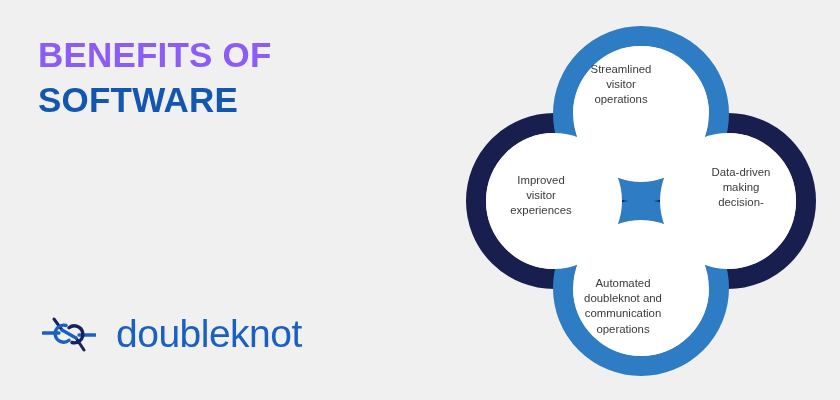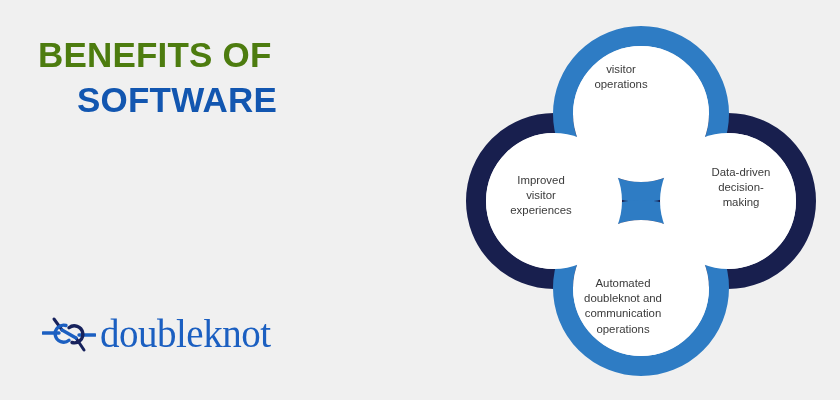--- a/index.html
+++ b/index.html
@@ -26,44 +26,45 @@
     top: 32px;
     width: 420px;
   }
   .headline .line {
     font-weight: bold;
     font-size: 35px;
     line-height: 45px;
     letter-spacing: 0.2px;
     white-space: nowrap;
   }
-  .headline .line1 { color: #4d7c0f; }
+  .headline .line1 { color: #8b5cf6; }
   .headline .line2 { color: #1256b0; }
-  .headline .line3 { color: #1256b0; margin-left: 39px; }
+  .headline .line3 { color: #1256b0; }
 
   
   .logo {
     position: absolute;
     left: 42px;
     top: 312px;
     display: flex;
     align-items: center;
   }
   .logo-mark {
     width: 54px;
     height: 44px;
     flex: 0 0 auto;
     margin-right: 4px;
   }
   .logo-word {
     font-size: 39px;
     letter-spacing: -0.5px;
     color: #1b5fc1;
-    font-family: Liberation Serif, serif;
+    font-family: Liberation Sans, sans-serif;
     line-height: 44px;
+    margin-left: 16px;
   }
 
   
   .diagram {
     position: absolute;
     left: 458px;
     top: 18px;
     width: 366px;
     height: 366px;
   }
@@ -150,28 +151,29 @@
 
       <circle cx="183" cy="270" r="78" fill="none" stroke="#2e7cc4" stroke-width="20"></circle>
 
       <circle cx="96" cy="183" r="68" fill="#ffffff"></circle>
       <circle cx="270" cy="183" r="68" fill="#ffffff"></circle>
       <circle cx="183" cy="96" r="68" fill="#ffffff"></circle>
       <circle cx="183" cy="270" r="68" fill="#ffffff"></circle>
     </svg>
 
     <div class="node-label label-top">
+      <span>Streamlined</span>
       <span>visitor</span>
       <span>operations</span>
     </div>
 
     <div class="node-label label-right">
       <span>Data-driven</span>
+      <span>making</span>
       <span>decision-</span>
-      <span>making</span>
     </div>
 
     <div class="node-label label-bottom">
       <span>Automated</span>
       <span>doubleknot and</span>
       <span>communication</span>
       <span>operations</span>
     </div>
 
     <div class="node-label label-left">

